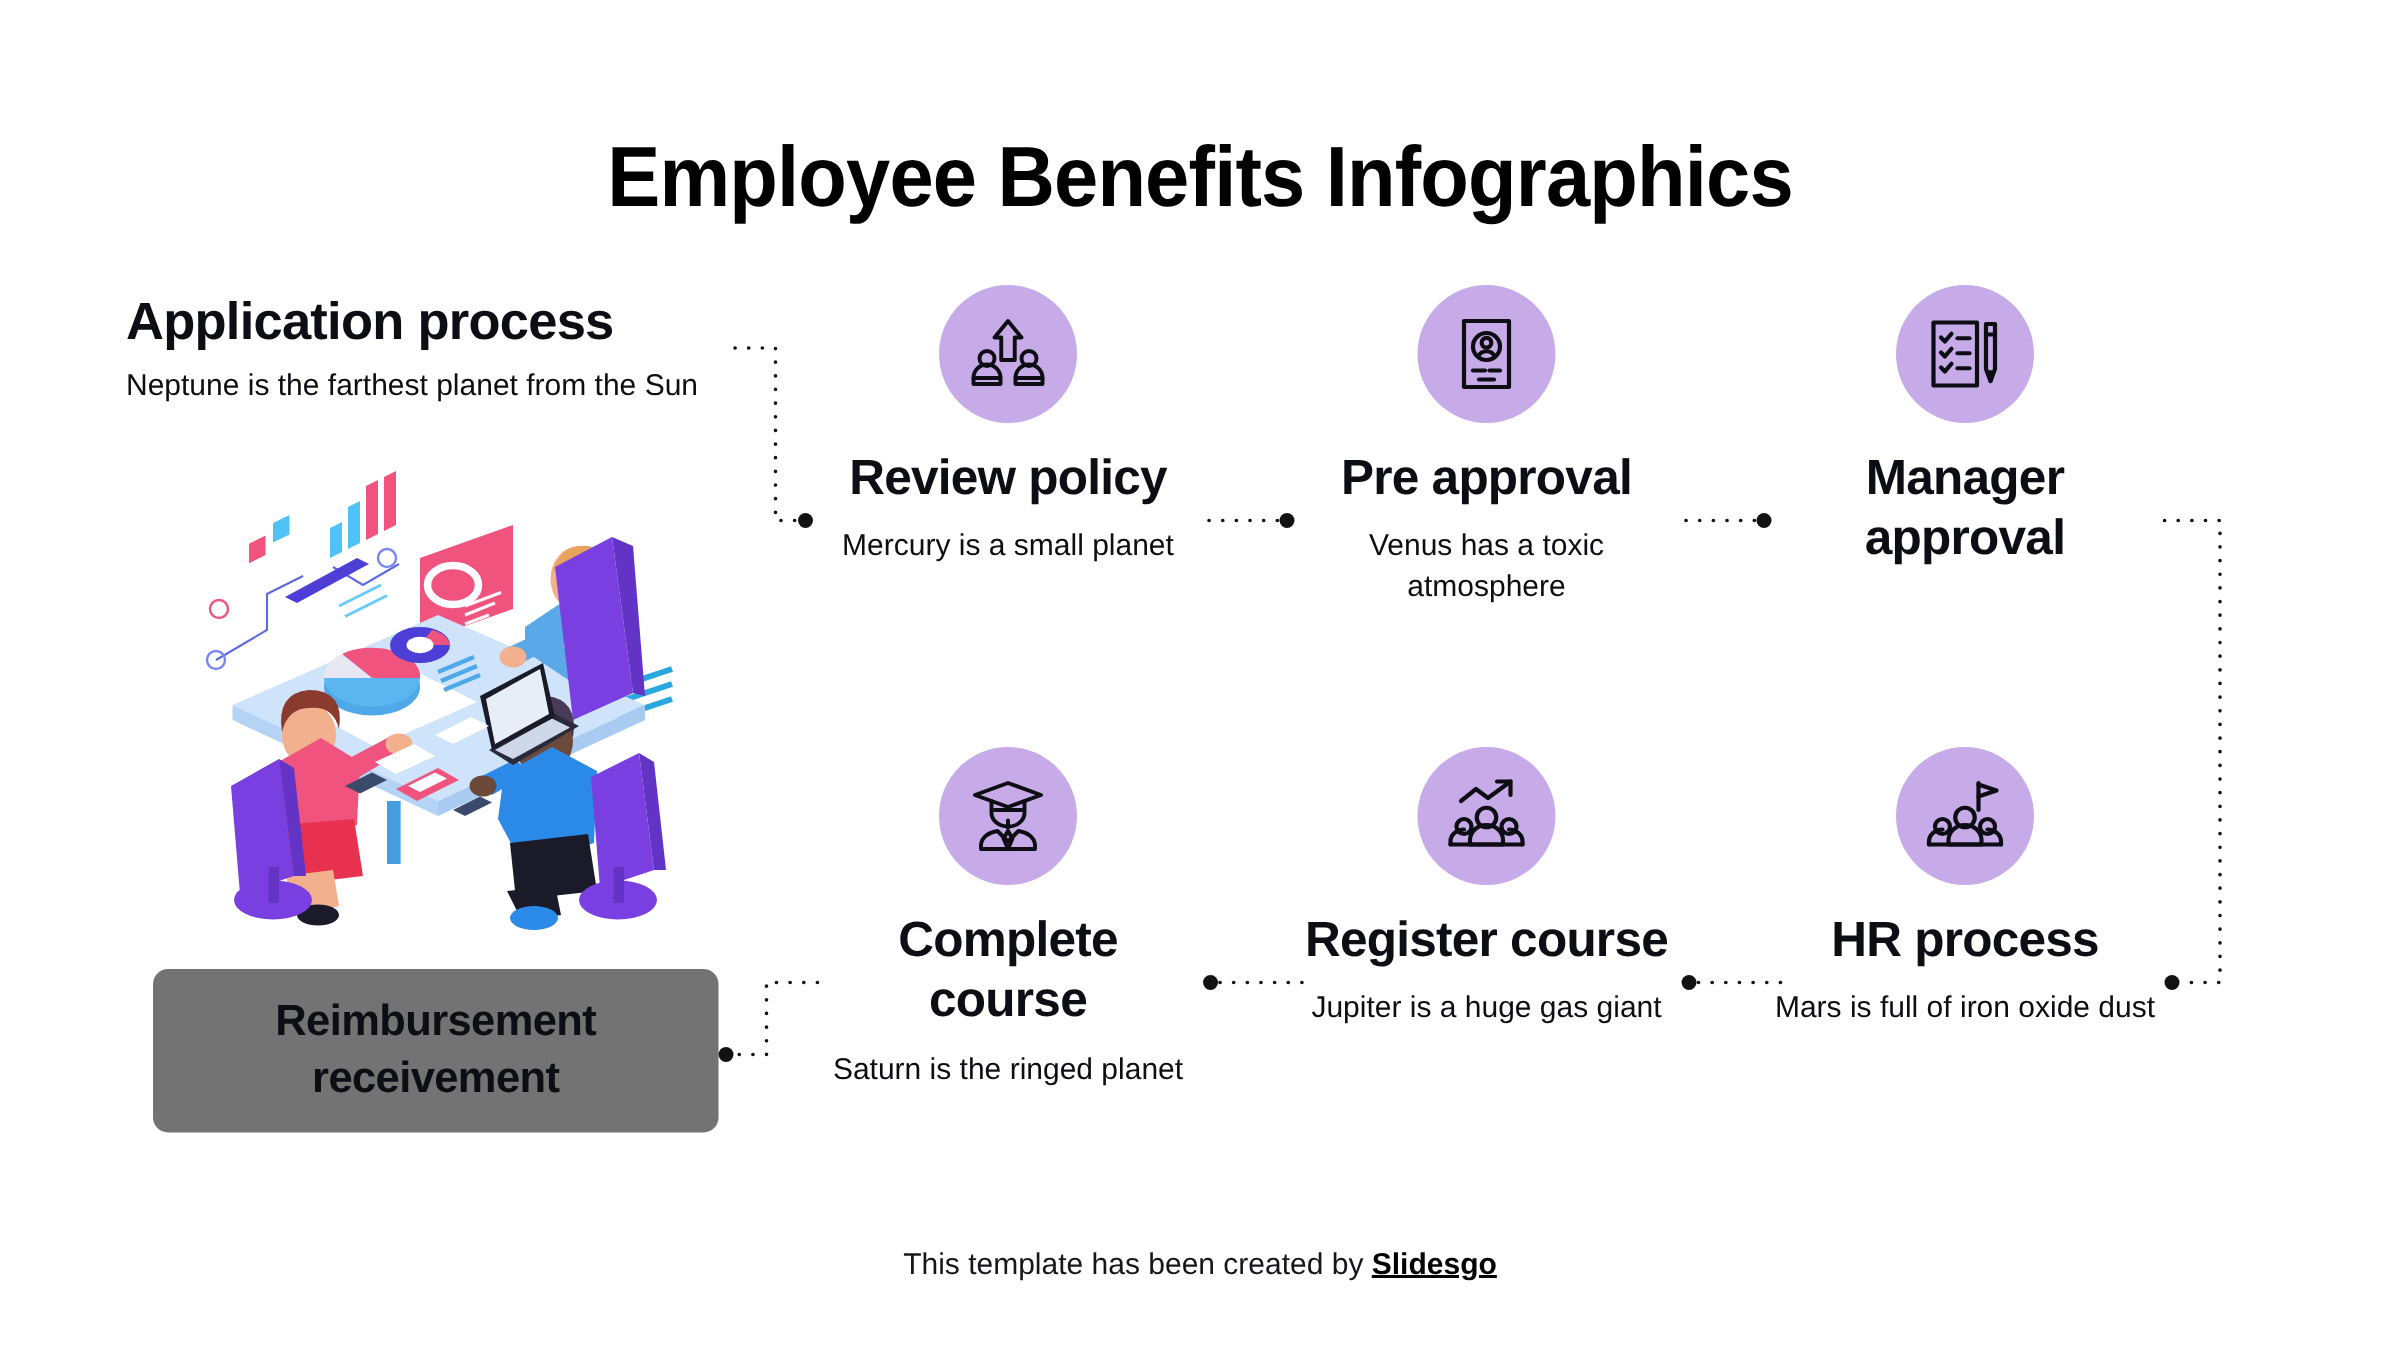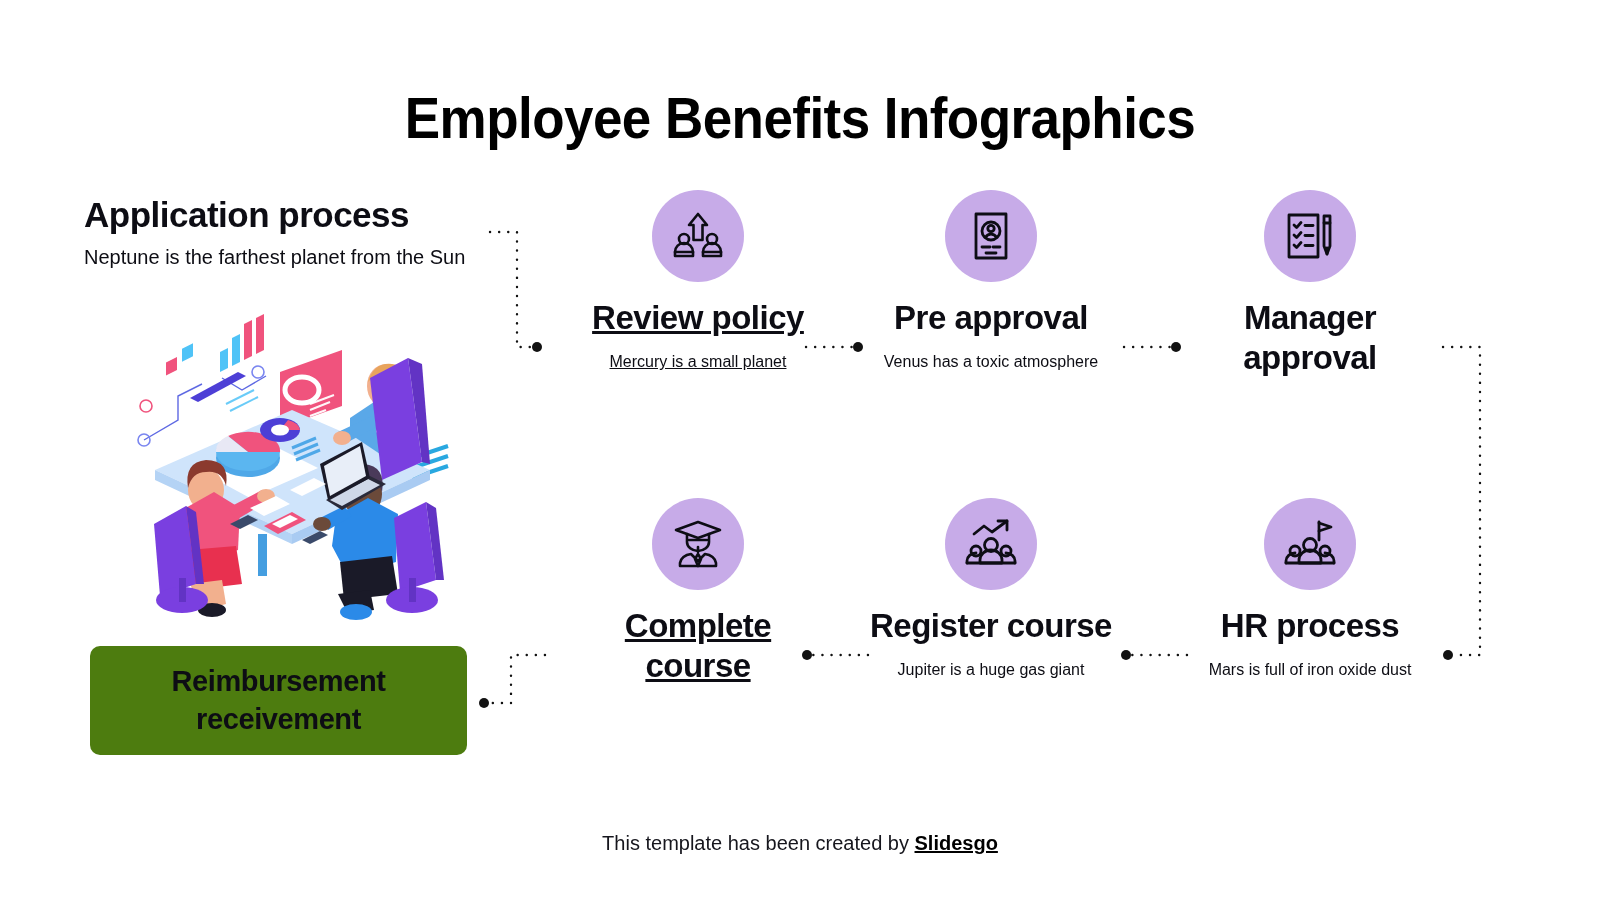--- a/index.html
+++ b/index.html
@@ -49,23 +49,23 @@
   
   #illustration{
     position:absolute;
     left:130px; top:312px;
     width:325px; height:318px;
   }
 
   
   #reimbursement-box{
     position:absolute;
-    left:90px; top:646px;
+    left:102px; top:646px;
     width:377px; height:109px;
-    background:#4d7c0f;
+    background:#737373;
     border-radius:10px;
     display:flex;
     align-items:center;
     justify-content:center;
     text-align:center;
     padding:0 18px;
   }
   #reimbursement-label{
     font-size:29px;
     font-weight:bold;
@@ -93,30 +93,30 @@
   .step-title{
     margin-top:16px;
     font-size:33px;
     font-weight:bold;
     line-height:1.22;
     letter-spacing:-0.5px;
     color:#0d0d14;
   }
   .step-desc{
     margin-top:13px;
-    font-size:16px;
+    font-size:20px;
     font-weight:400;
     line-height:1.33;
     color:#0d0d14;
   }
 
   
   .r1 { top:190px; }
   .r2 { top:498px; }
-  .c1 { left:568px;text-decoration:underline; }
+  .c1 { left:542px; }
   .c2 { left:861px; }
   .c3 { left:1180px; }
 
   
   #connectors{
     position:absolute;
     left:0; top:0;
     width:1600px; height:900px;
     pointer-events:none;
   }
@@ -323,20 +323,21 @@
     <svg width="52" height="52" viewBox="0 0 52 52" fill="none" stroke="#0d0d14" stroke-width="2.6" stroke-linecap="round" stroke-linejoin="round">
       <path d="M26 4 L48 12 L26 20 L4 12 Z"></path>
       <path d="M15 16 v8 a11 9 0 0 0 22 0 v-8"></path>
       <path d="M17 22 h18"></path>
       <path d="M26 29 v5"></path>
       <path d="M8 48 v-3 a13 10 0 0 1 11 -9 l7 7 l7 -7 a13 10 0 0 1 11 9 v3 Z"></path>
       <path d="M26 36 l-3 5 l3 7 l3 -7 Z"></path>
     </svg>
   </div>
   <div class="step-title">Complete course</div>
+  <div class="step-desc">Saturn is the ringed planet</div>
 </div>
 
 <div class="step r2 c2">
   <div class="step-icon">
     <svg width="52" height="52" viewBox="0 0 52 52" fill="none" stroke="#0d0d14" stroke-width="2.8" stroke-linecap="round" stroke-linejoin="round">
       <path d="M9 16 L19 8 L27 14 L42 3"></path>
       <path d="M33 3 h9 v9"></path>
       <circle cx="26" cy="27" r="6.5"></circle>
       <path d="M15 45 v-3 a11 10 0 0 1 22 0 v3 Z"></path>
       <circle cx="11" cy="33" r="5"></circle>

